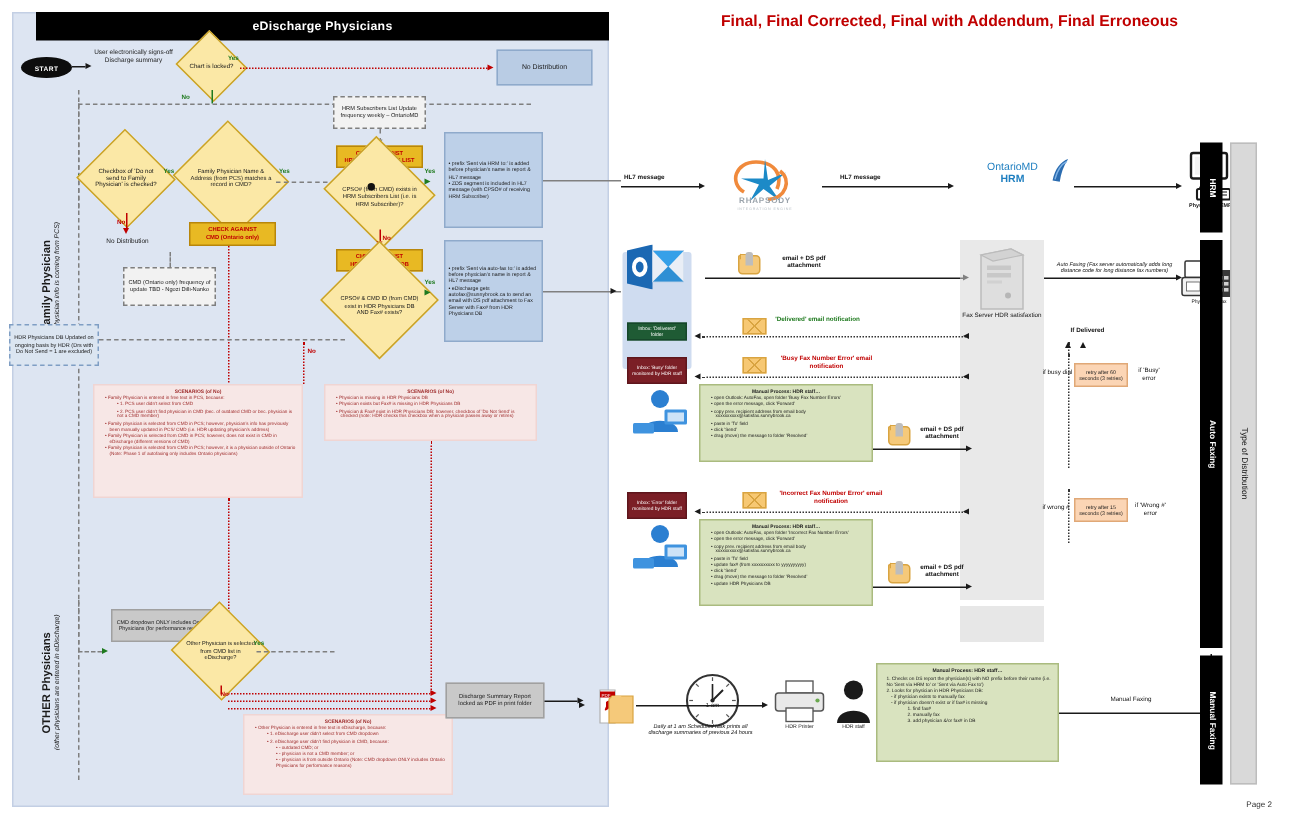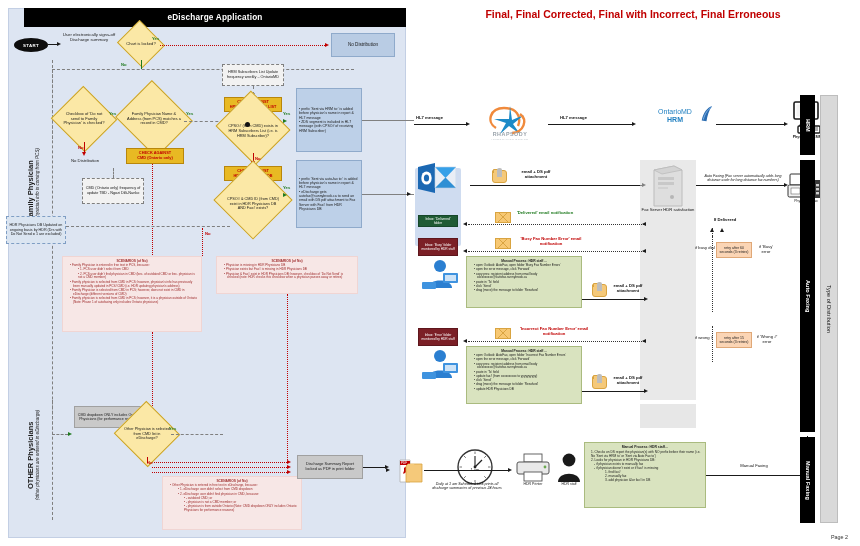--- a/index.html
+++ b/index.html
@@ -156,24 +156,24 @@
   }
 </style>
 </head>
 <body>
 
 <div id="root">
 
   <div class="left-panel"></div>
 
   <div class="app-title-bar">
-    <span>eDischarge Application</span>
-  </div>
-
-  <div class="headline">Final, Final Corrected, Final with Incorrect, Final Erroneous</div>
+    <span>eDischarge Physicians</span>
+  </div>
+
+  <div class="headline">Final, Final Corrected, Final with Addendum, Final Erroneous</div>
 
   <div class="lane-label" style="left:26px; top:96px; width:22px; height:190px;">
     <div class="big">Family Physician</div>
     <div class="small">(family physician info is coming from PCS)</div>
   </div>
   <div class="lane-label" style="left:26px; top:390px; width:22px; height:130px;">
     <div class="big">OTHER Physicians</div>
     <div class="small">(other physicians are entered in eDischarge)</div>
   </div>
 

